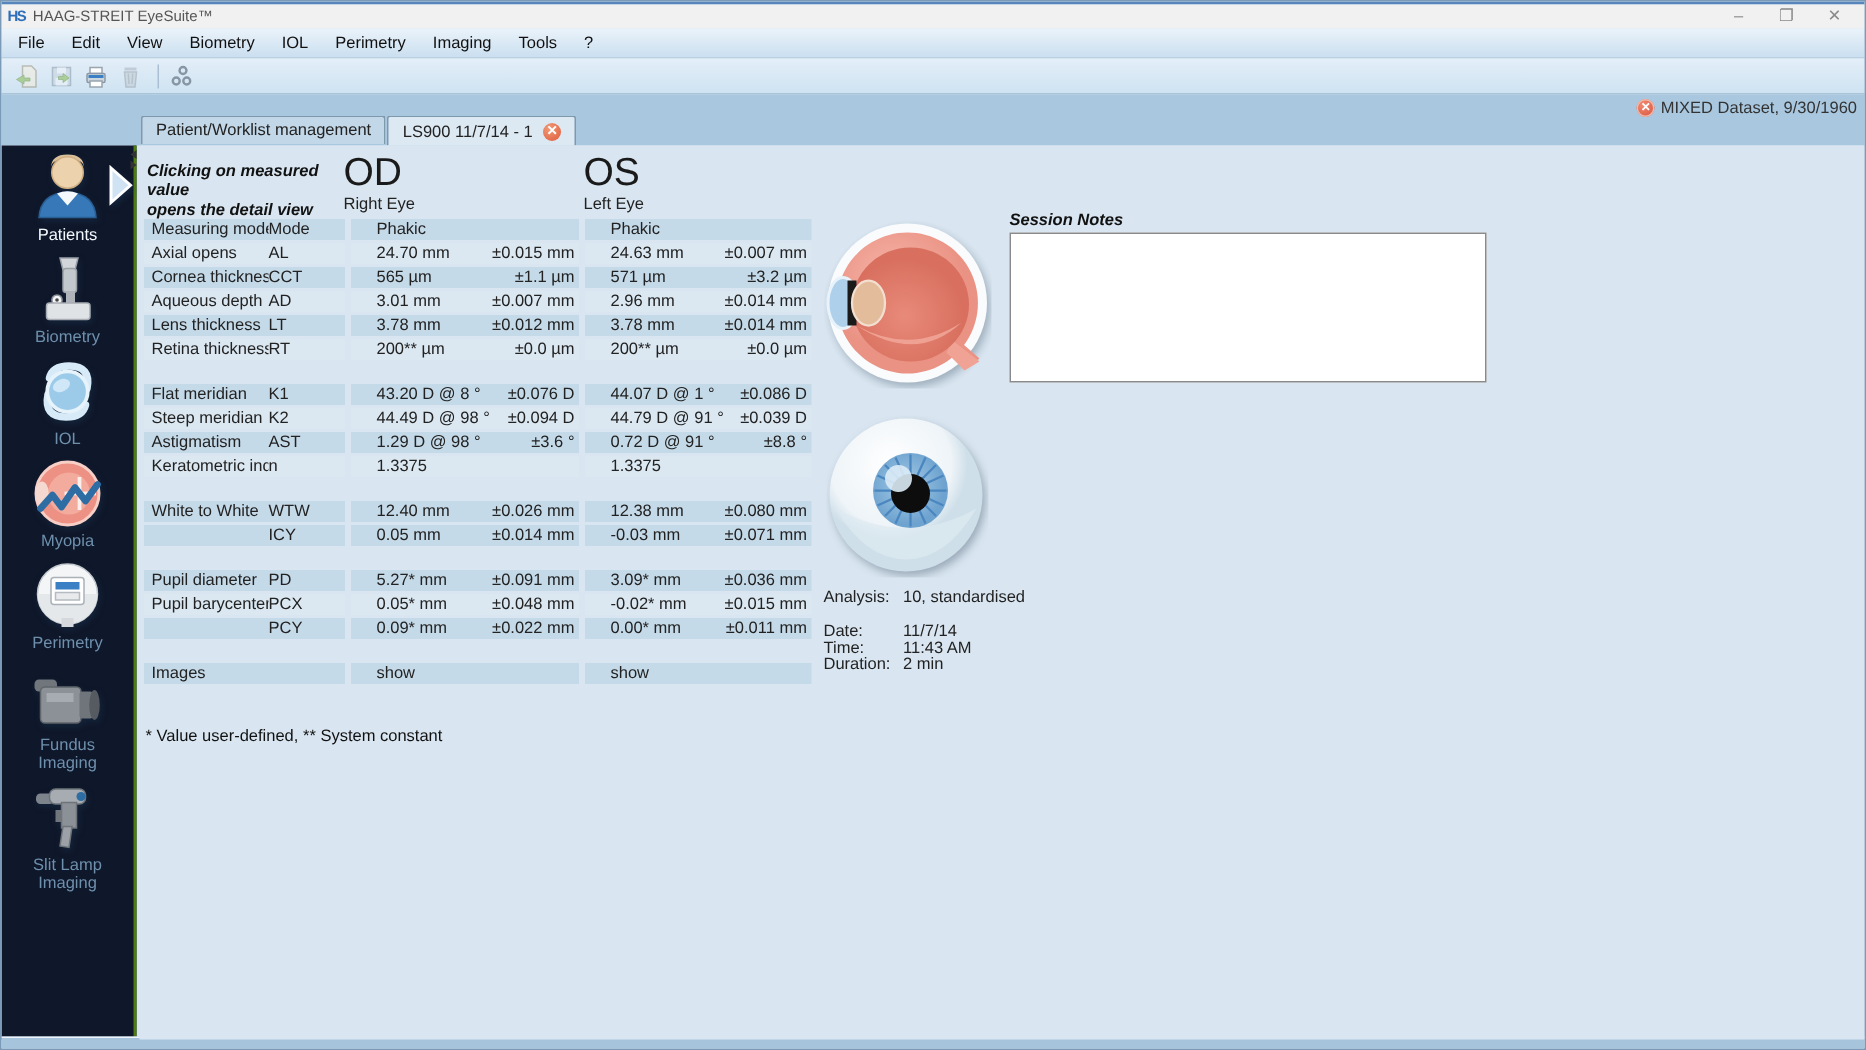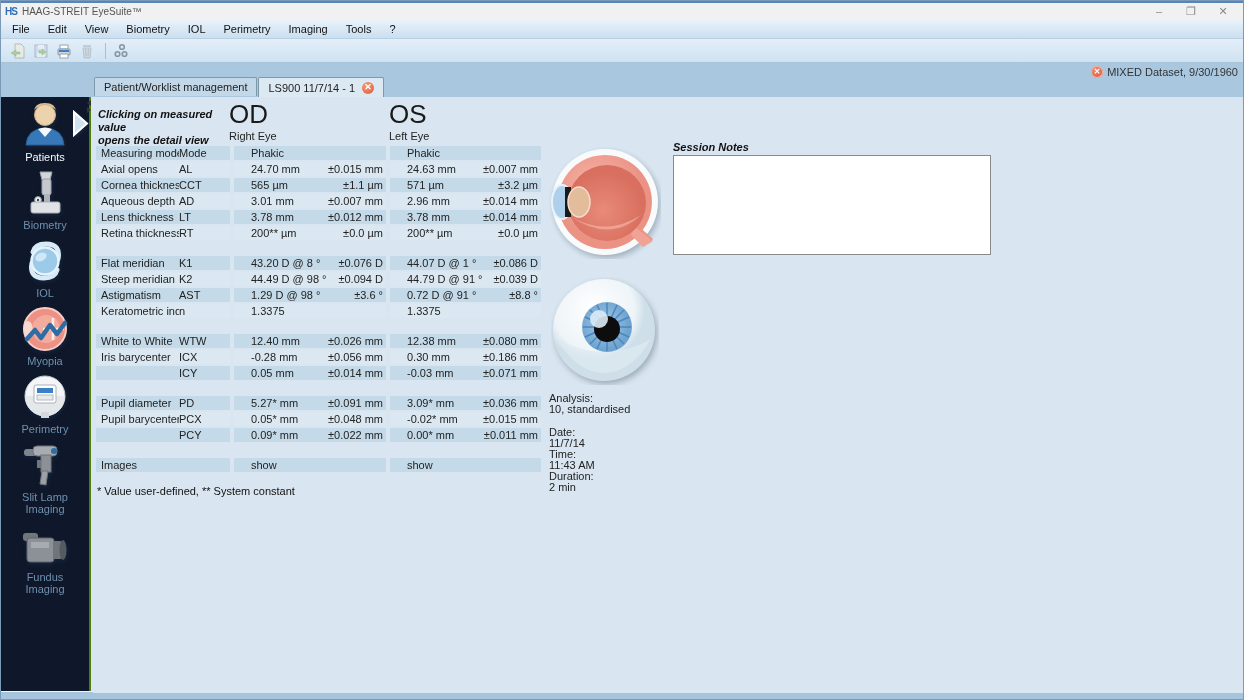--- a/index.html
+++ b/index.html
@@ -75,21 +75,21 @@
   .footnote { position:absolute; left:4px; top:388px; color:#111; }
 
   
   .eye-cross { position:absolute; left:456px; top:50px; }
   .eye-front { position:absolute; left:458px; top:180px; }
   .notes-label { position:absolute; left:580px; top:44px; font-weight:bold; font-style:italic; color:#111; }
   .notes-box { position:absolute; left:580px; top:58px; width:318px; height:100px; background:#fff; border:1px solid #8a8a8a;
                resize:none; font-family:"Liberation Sans",sans-serif; font-size:11px; padding:2px; }
   .analysis { position:absolute; left:456px; top:296px; }
   .agroup { margin-bottom:12px; }
-  .arow { display:flex; line-height:11px;flex-direction:column; }
+  .arow { display:flex; line-height:11px; }
   .alabel { width:53px; color:#222; }
   .avalue { color:#222; }
 </style>
 </head>
 <body>
 
 <div class="win">
 
   <div class="topline"></div>
 
@@ -221,39 +221,39 @@
             <path d="M5 24 a20 20 0 0 0 40 0 z" fill="#e4e8eb"></path>
             <rect x="14" y="13" width="22" height="18" rx="2" fill="#ffffff" stroke="#aab1b8"></rect>
             <rect x="17" y="16" width="16" height="5" fill="#3b7fc4"></rect>
             <rect x="17" y="23" width="16" height="5" fill="#e8eaec" stroke="#b5bbc1"></rect>
             <rect x="21" y="40" width="8" height="6" fill="#d5d9dd"></rect>
           </svg></div>
         <div class="sb-label">Perimetry</div>
       </div>
       <div class="sb-item">
         <div class="sb-icon"><svg width="50" height="50" viewBox="0 0 50 50">
+            <rect x="3" y="13" width="15" height="8" rx="3" fill="#70767c"></rect>
+            <rect x="7" y="18" width="27" height="24" rx="3" fill="#8b9197" stroke="#5f656b"></rect>
+            <rect x="33" y="21" width="9" height="18" rx="2" fill="#6f757b"></rect>
+            <ellipse cx="43" cy="30" rx="3.5" ry="10" fill="#555b61"></ellipse>
+            <rect x="11" y="22" width="18" height="6" fill="#a6acb2"></rect>
+          </svg></div>
+        <div class="sb-label">Fundus Imaging</div>
+      </div>
+      <div class="sb-item">
+        <div class="sb-icon"><svg width="50" height="50" viewBox="0 0 50 50">
             <rect x="4" y="9" width="12" height="7" rx="3" fill="#7d848b"></rect>
             <rect x="13" y="6" width="24" height="10" rx="4" fill="#a6acb2" stroke="#6e747a"></rect>
             <circle cx="34" cy="11" r="3" fill="#2e6da4"></circle>
             <rect x="21" y="15" width="10" height="17" fill="#8b9197" stroke="#6e747a"></rect>
             <path d="M22 31 l6 0 l-2 14 l-6 -1 z" fill="#9ba1a7" stroke="#6e747a"></path>
             <rect x="17" y="20" width="4" height="8" fill="#70767c"></rect>
           </svg></div>
         <div class="sb-label">Slit Lamp Imaging</div>
       </div>
-      <div class="sb-item">
-        <div class="sb-icon"><svg width="50" height="50" viewBox="0 0 50 50">
-            <rect x="3" y="13" width="15" height="8" rx="3" fill="#70767c"></rect>
-            <rect x="7" y="18" width="27" height="24" rx="3" fill="#8b9197" stroke="#5f656b"></rect>
-            <rect x="33" y="21" width="9" height="18" rx="2" fill="#6f757b"></rect>
-            <ellipse cx="43" cy="30" rx="3.5" ry="10" fill="#555b61"></ellipse>
-            <rect x="11" y="22" width="18" height="6" fill="#a6acb2"></rect>
-          </svg></div>
-        <div class="sb-label">Fundus Imaging</div>
-      </div>
     </div>
   <div class="statusbar"></div>
 
   <div class="split-arrows">
       <i class="arr-l"></i>
       <i class="arr-r"></i>
     </div>
   <svg class="expander" width="18" height="28" viewBox="0 0 18 28">
     <polygon points="2,2 15,13.5 2,25" fill="#cfe3f2" stroke="#ffffff" stroke-width="2"></polygon>
   </svg>
@@ -446,36 +446,20 @@
             </div>
             <div class="gapc"></div>
             <div class="sec sec2">
               <span class="cval">12.40 mm</span>
               <span class="cpm">±0.026 mm</span>
             </div>
             <div class="gapc"></div>
             <div class="sec sec3">
               <span class="cval">12.38 mm</span>
               <span class="cpm">±0.080 mm</span>
-            </div>
-          </div>
-          <div class="mrow lt">
-            <div class="sec sec1">
-              <span class="clabel">Iris barycenter</span>
-              <span class="cmode">ICX</span>
-            </div>
-            <div class="gapc"></div>
-            <div class="sec sec2">
-              <span class="cval">-0.28 mm</span>
-              <span class="cpm">±0.056 mm</span>
-            </div>
-            <div class="gapc"></div>
-            <div class="sec sec3">
-              <span class="cval">0.30 mm</span>
-              <span class="cpm">±0.186 mm</span>
             </div>
           </div>
           <div class="mrow dk">
             <div class="sec sec1">
               <span class="clabel"></span>
               <span class="cmode">ICY</span>
             </div>
             <div class="gapc"></div>
             <div class="sec sec2">
               <span class="cval">0.05 mm</span>

